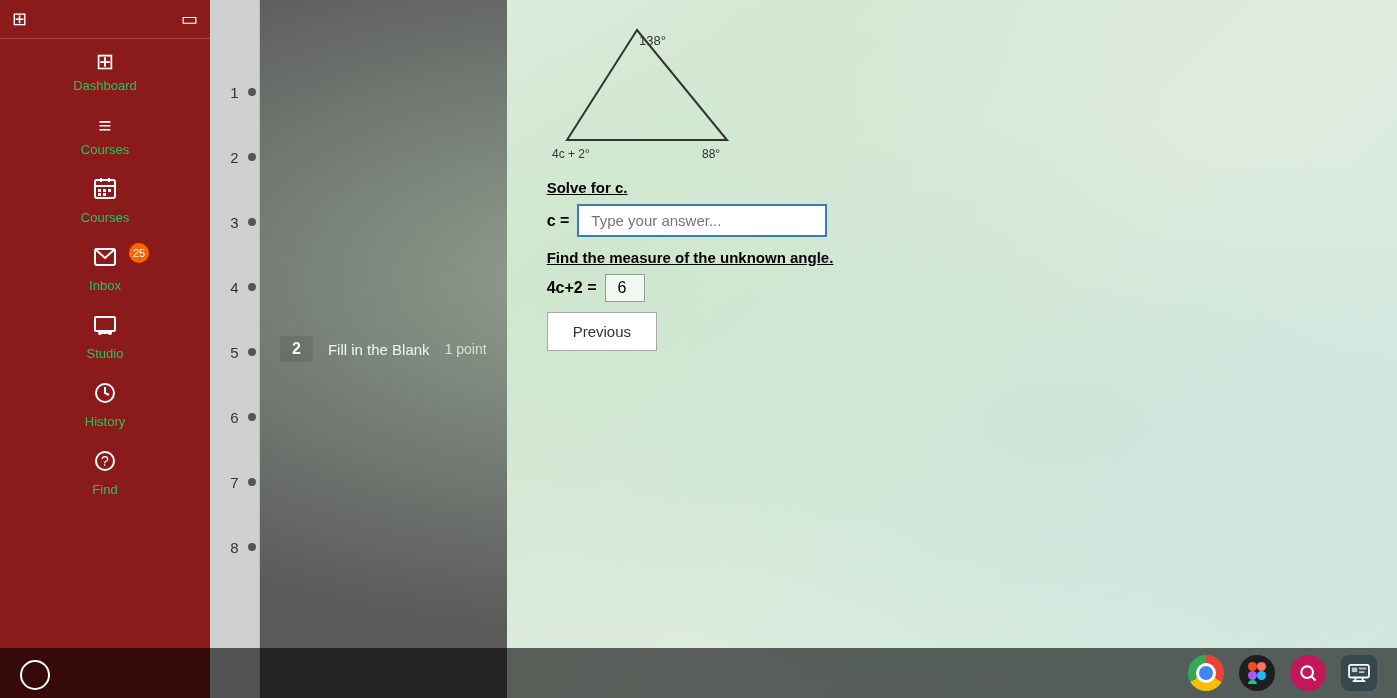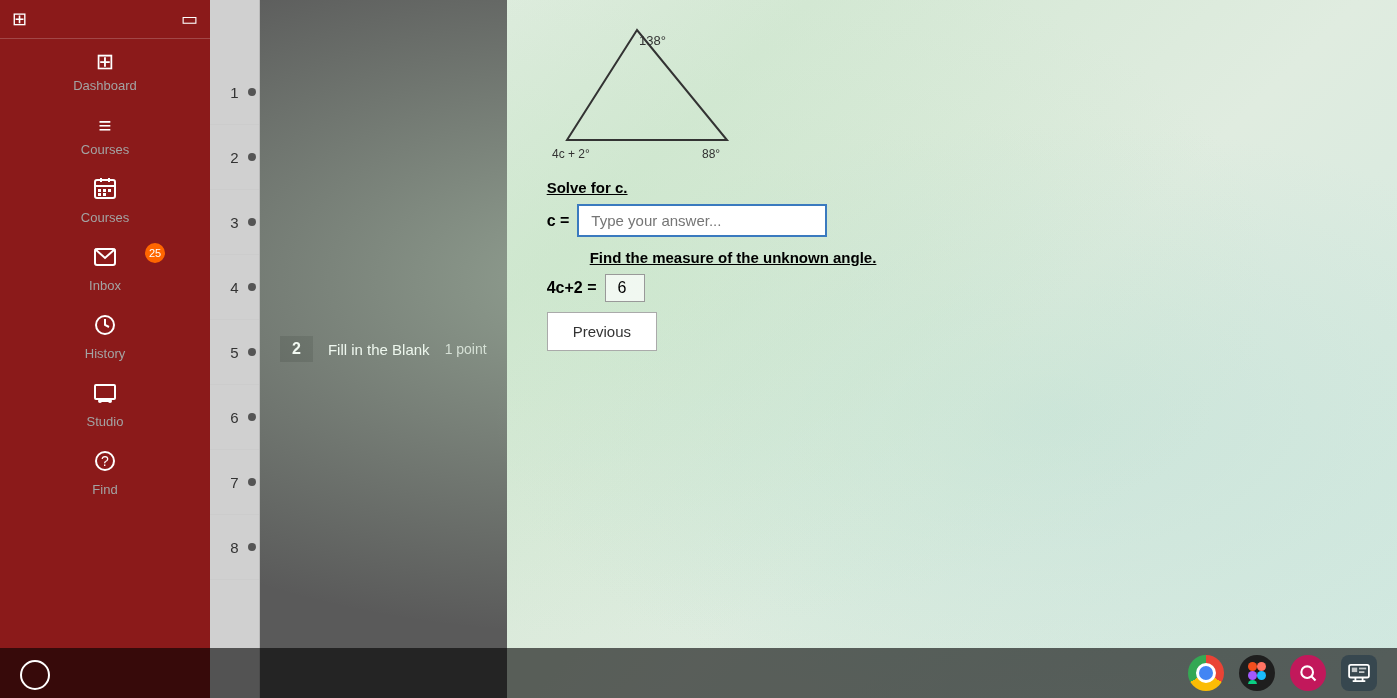--- a/index.html
+++ b/index.html
@@ -46,27 +46,27 @@
       position: relative;
     }
 
     .sidebar-item .icon {
       font-size: 22px;
       margin-bottom: 3px;
     }
 
     .sidebar-item .label {
       font-size: 13px;
-      color: #a3a3a3;
+      color: #22c55e;
     }
 
     .sidebar-item .badge {
       position: absolute;
       top: 8px;
-      right: 45px;
+      right: 61px;
       background: #ff6600;
       color: white;
       border-radius: 50%;
       width: 20px;
       height: 20px;
       font-size: 11px;
       display: flex;
       align-items: center;
       justify-content: center;
     }
@@ -210,21 +210,20 @@
       font-size: 15px;
       width: 250px;
       outline: none;
     }
 
     .find-measure {
       font-size: 15px;
       font-weight: bold;
       text-decoration: underline;
       margin-bottom: 8px;
-      margin-left: 43px;
     }
 
     .equation-row {
       display: flex;
       align-items: center;
       gap: 8px;
       margin-bottom: 8px;
     }
 
     .equation-label {
@@ -361,38 +360,38 @@
           <rect x="2" y="4" width="20" height="16" rx="2" stroke="white" stroke-width="2" fill="none"></rect>
           <polyline points="2,4 12,13 22,4" stroke="white" stroke-width="2" fill="none"></polyline>
         </svg>
       </span>
       <span class="label">Inbox</span>
     </div>
 
     <div class="sidebar-item">
       <span class="icon">
         <svg width="24" height="24" viewBox="0 0 24 24" fill="none">
-          <circle cx="12" cy="12" r="9" stroke="white" stroke-width="2" fill="none"></circle>
-          <polyline points="12,6 12,12 16,14" stroke="white" stroke-width="2" fill="none"></polyline>
-        </svg>
-      </span>
-      <span class="label">History</span>
-    </div>
-
-    <div class="sidebar-item">
-      <span class="icon">
-        <svg width="24" height="24" viewBox="0 0 24 24" fill="none">
           <rect x="2" y="4" width="20" height="14" rx="1" stroke="white" stroke-width="2" fill="none"></rect>
           <line x1="7" y1="20" x2="17" y2="20" stroke="white" stroke-width="2"></line>
           <line x1="12" y1="18" x2="12" y2="20" stroke="white" stroke-width="2"></line>
           <circle cx="7" cy="20" r="2" fill="white"></circle>
           <circle cx="17" cy="20" r="2" fill="white"></circle>
         </svg>
       </span>
       <span class="label">Studio</span>
+    </div>
+
+    <div class="sidebar-item">
+      <span class="icon">
+        <svg width="24" height="24" viewBox="0 0 24 24" fill="none">
+          <circle cx="12" cy="12" r="9" stroke="white" stroke-width="2" fill="none"></circle>
+          <polyline points="12,6 12,12 16,14" stroke="white" stroke-width="2" fill="none"></polyline>
+        </svg>
+      </span>
+      <span class="label">History</span>
     </div>
 
     <div class="sidebar-item">
       <span class="icon">
         <svg width="24" height="24" viewBox="0 0 24 24" fill="none">
           <circle cx="12" cy="12" r="9" stroke="white" stroke-width="2" fill="none"></circle>
           <text x="12" y="17" text-anchor="middle" fill="white" font-size="14">?</text>
         </svg>
       </span>
       <span class="label">Find</span>

